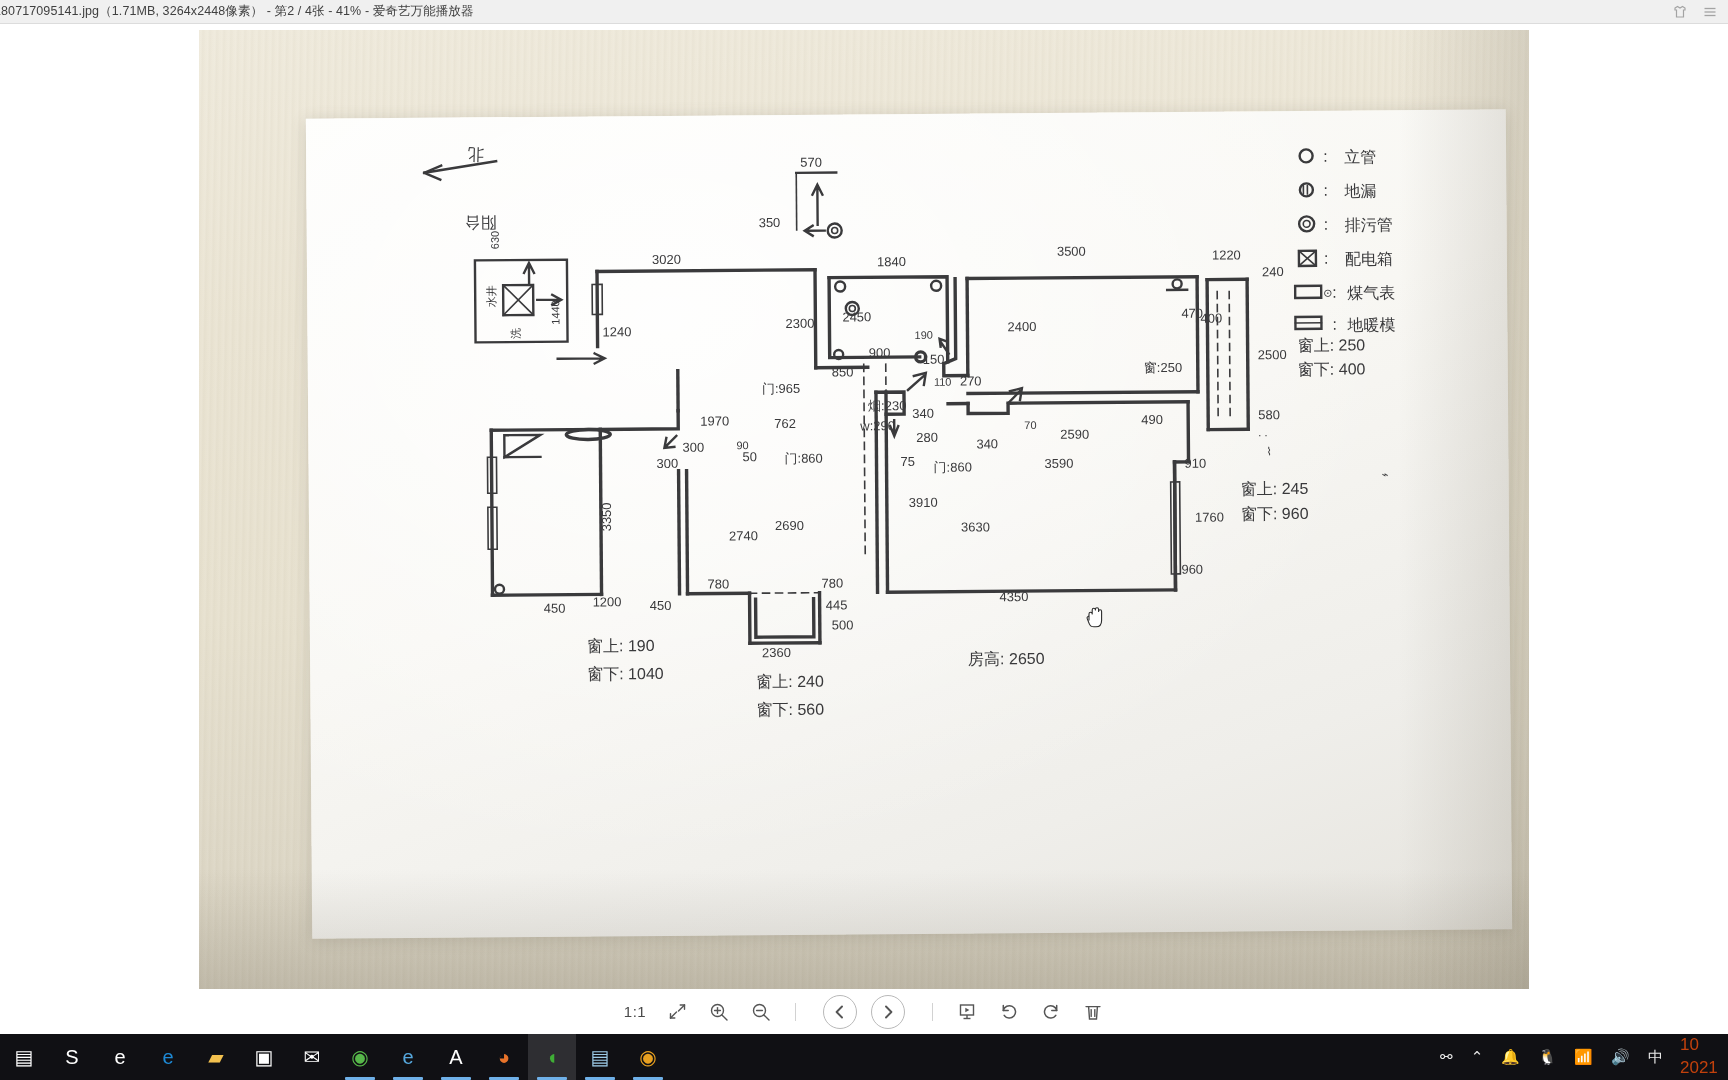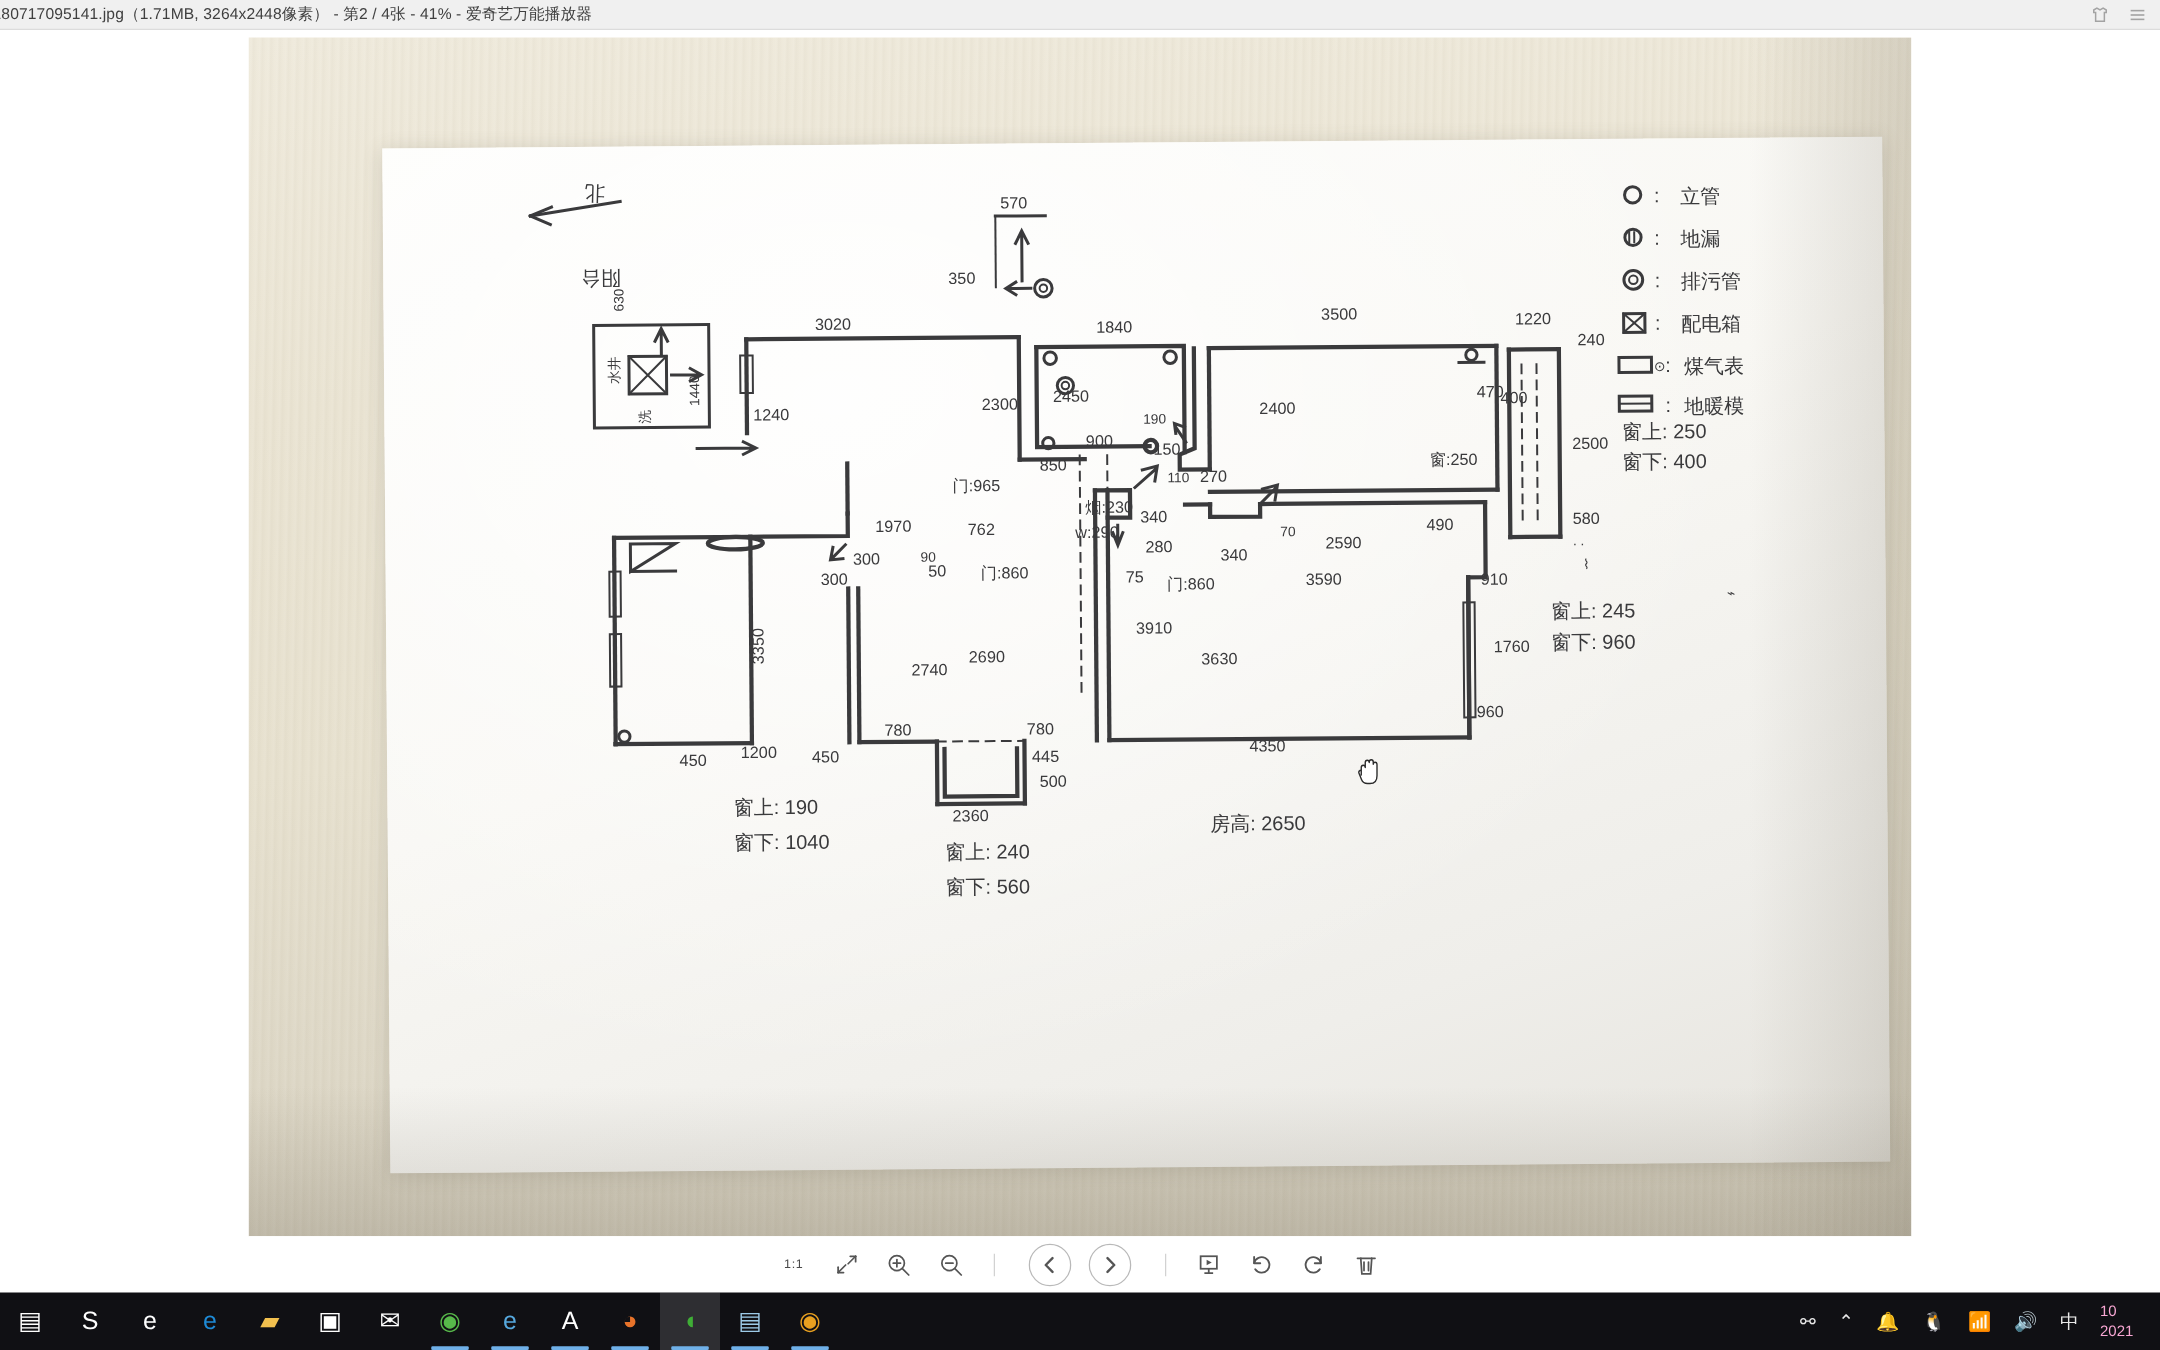--- a/index.html
+++ b/index.html
@@ -107,21 +107,21 @@
   }
   .tool svg { display: block; }
   .tool-sep { width: 1px; height: 18px; background: #d2d2d2; margin: 0 13px; }
   .tool-round {
     width: 34px; height: 34px; border-radius: 50%;
     border: 1.4px solid #b9b9b9; display: flex; align-items: center; justify-content: center;
     cursor: pointer; color: #555;
   }
   .nav-gap { width: 14px; }
   #scale-1-1 {
-    font-size: 10px; color: #4a4a4a; letter-spacing: .5px;
+    font-size: 15px; color: #4a4a4a; letter-spacing: .5px;
   }
 
   
   #cursor {
     position: absolute; left: 885px; top: 576px; width: 22px; height: 24px;
     pointer-events: none;
   }
 
   
   #taskbar {
@@ -143,21 +143,21 @@
   #tray {
     margin-left: auto; display: flex; align-items: center; gap: 0;
     color: #e8e8e8; padding-right: 2px;
   }
   .tray-item {
     height: 46px; display: flex; align-items: center; justify-content: center;
     padding: 0 9px; cursor: pointer; font-size: 15px; color: #e9e9e9;
   }
   #clock {
     height: 46px; display: flex; flex-direction: column; justify-content: center;
-    align-items: flex-start; font-size: 12px; color: #f9a8d4; line-height: 1.35;
+    align-items: flex-start; font-size: 17px; color: #c2410c; line-height: 1.35;
     padding-left: 6px; width: 54px; overflow: hidden; cursor: pointer;
   }
 </style>
 </head>
 <body>
 
 <div id="titlebar">
   <div id="titlebar-text">180717095141.jpg（1.71MB, 3264x2448像素） - 第2 / 4张 - 41% - 爱奇艺万能播放器</div>
   <div id="titlebar-right">
     <span class="tb-icon">

